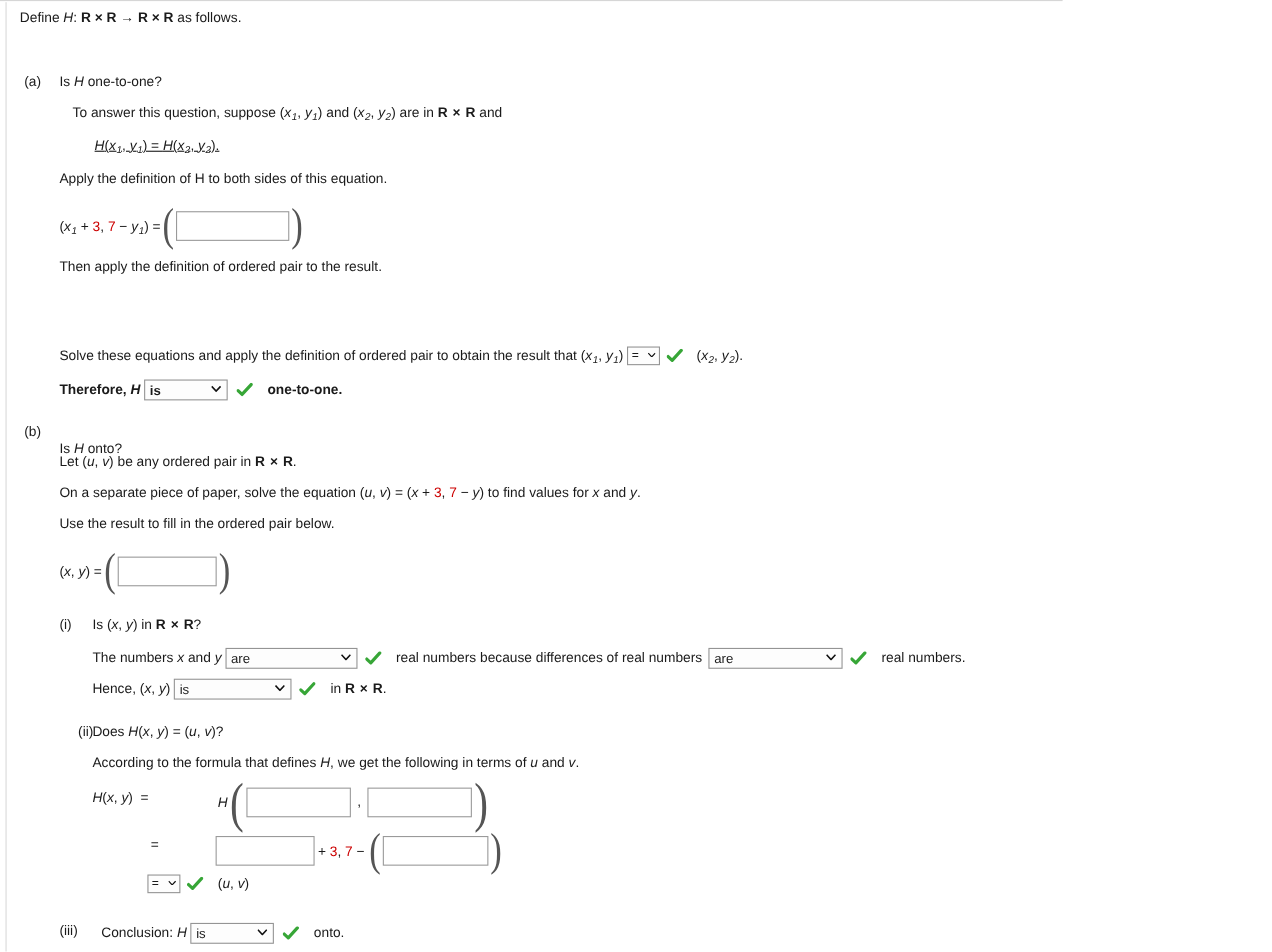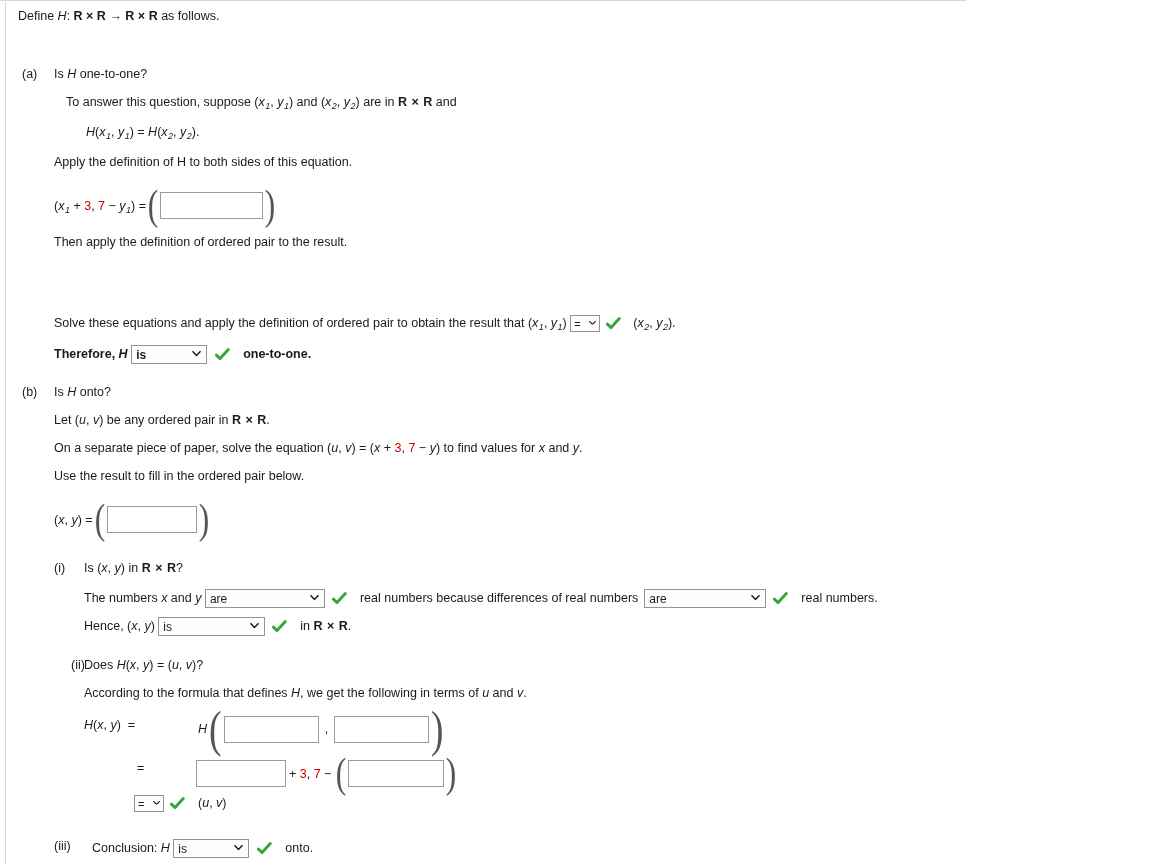--- a/index.html
+++ b/index.html
@@ -142,21 +142,21 @@
 
   <div class="row" style="left:22px; top:67px;">(a)</div>
   <div class="row" style="left:54px; top:67px;">
     Is <i class="v">H</i> one-to-one?
   </div>
 
   <div class="row" style="left:54px; top:95px;margin-left:12px;">
     To answer this question, suppose (<i class="v">x<sub class="s">1</sub></i>, <i class="v">y<sub class="s">1</sub></i>) and (<i class="v">x<sub class="s">2</sub></i>, <i class="v">y<sub class="s">2</sub></i>) are in <span class="bb">R <span class="times">×</span> R</span> and
   </div>
 
-  <div class="row" style="left:86px; top:125px;">
+  <div class="row" style="left:86px; top:125px;text-decoration:underline;">
     <i class="v">H</i>(<i class="v">x<sub class="s">1</sub></i>, <i class="v">y<sub class="s">1</sub></i>) = <i class="v">H</i>(<i class="v">x<sub class="s">2</sub></i>, <i class="v">y<sub class="s">2</sub></i>).
   </div>
 
   <div class="row" style="left:54px; top:155px;">Apply the definition of H to both sides of this equation.</div>
 
   <div class="row" style="left:54px; top:186px;">
     <span class="lbl">(<i class="v">x<sub class="s">1</sub></i> + <span class="red">3</span>, <span class="red">7</span> − <i class="v">y<sub class="s">1</sub></i>) =</span><span class="paren p34">(</span><input class="box" style="width: 103px;" value=""><span class="paren p34">)</span>
   </div>
 
   <div class="row" style="left:54px; top:235px;">Then apply the definition of ordered pair to the result.</div>
@@ -176,21 +176,21 @@
     <span class="lbl">Therefore, <i class="v">H</i>&nbsp;</span><span class="sel" style="width:76px;"><span class="sel-val">is</span><span class="chev">
           <svg viewBox="0 0 10 7">
             <path d="M0.5 0.8 L5 5.6 L9.5 0.8" fill="none" stroke="#111" stroke-width="1.6"></path>
           </svg>
         </span></span><span class="check" style="margin-left:8px;"><svg viewBox="0 0 16 14">
           <path d="M1.5 7.6 L5.4 11.3 L14.2 1.7" fill="none" stroke="#37a637" stroke-width="3.1" stroke-linecap="round" stroke-linejoin="round"></path>
         </svg></span><span class="lbl" style="padding-left:13px;">one-to-one.</span>
   </div>
 
   <div class="row" style="left:22px; top:385px;">(b)</div>
-  <div class="row" style="left:54px; top:385px;">
+  <div class="row" style="left:54px; top:401px;">
     Is <i class="v">H</i> onto?
   </div>
 
   <div class="row" style="left:54px; top:413px;">
     Let (<i class="v">u</i>, <i class="v">v</i>) be any ordered pair in <span class="bb">R <span class="times">×</span> R</span>.
   </div>
 
   <div class="row" style="left:54px; top:441px;">
     On a separate piece of paper, solve the equation (<i class="v">u</i>, <i class="v">v</i>) = (<i class="v">x</i> + <span class="red">3</span>, <span class="red">7</span> − <i class="v">y</i>) to find values for <i class="v">x</i> and <i class="v">y</i>.
   </div>

